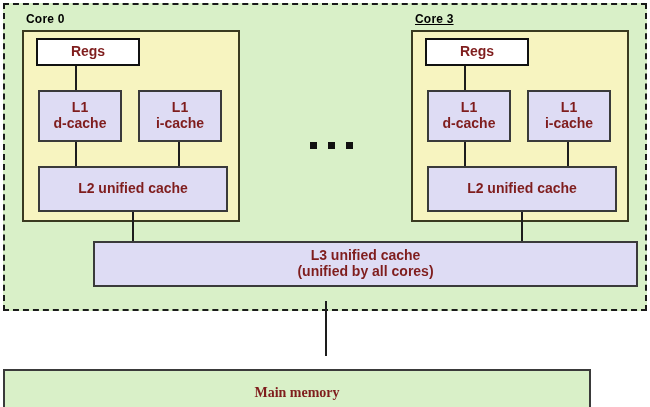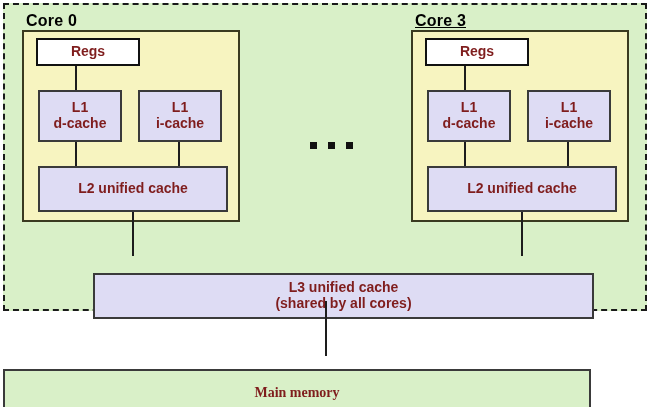--- a/index.html
+++ b/index.html
@@ -28,21 +28,21 @@
   }
   
   .core-box {
     position: absolute;
     background: #f7f4c0;
     border: 2px solid #3a3a20;
     box-sizing: border-box;
   }
   .core-label {
     position: absolute;
-    font-size: 16px;
+    font-size: 12px;
     font-weight: bold;
     color: #000000;
     letter-spacing: 0.2px;
     white-space: nowrap;
   }
   
   .unit {
     position: absolute;
     box-sizing: border-box;
     border: 2px solid #3a3a3a;
@@ -151,23 +151,23 @@
   </div>
 
   <div class="conn v" style="left:464px; top:142px; height:24px;"></div>
   <div class="conn v" style="left:567px; top:142px; height:24px;"></div>
 
   <div class="unit cache" style="left:427px; top:166px; width:190px; height:46px;">
     <span>L2 unified cache</span>
   </div>
   <div class="conn v" style="left:521px; top:212px; height:44px;"></div>
 
-  <div class="unit cache" style="left:93px; top:273px; width:501px; height:46px;">
+  <div class="unit cache" style="left:93px; top:241px; width:545px; height:46px;">
     <span>L3 unified cache</span>
-    <span class="line2">(shared by all cores)</span>
+    <span class="line2">(unified by all cores)</span>
   </div>
 
   <div class="conn v" style="left:325px; top:301px; height:55px;"></div>
 
   <div class="unit mem" style="left:3px; top:369px; width:588px; height:48px;font-family:Liberation Serif, serif;">
     <span>Main memory</span>
   </div>
 
 </div>
 

